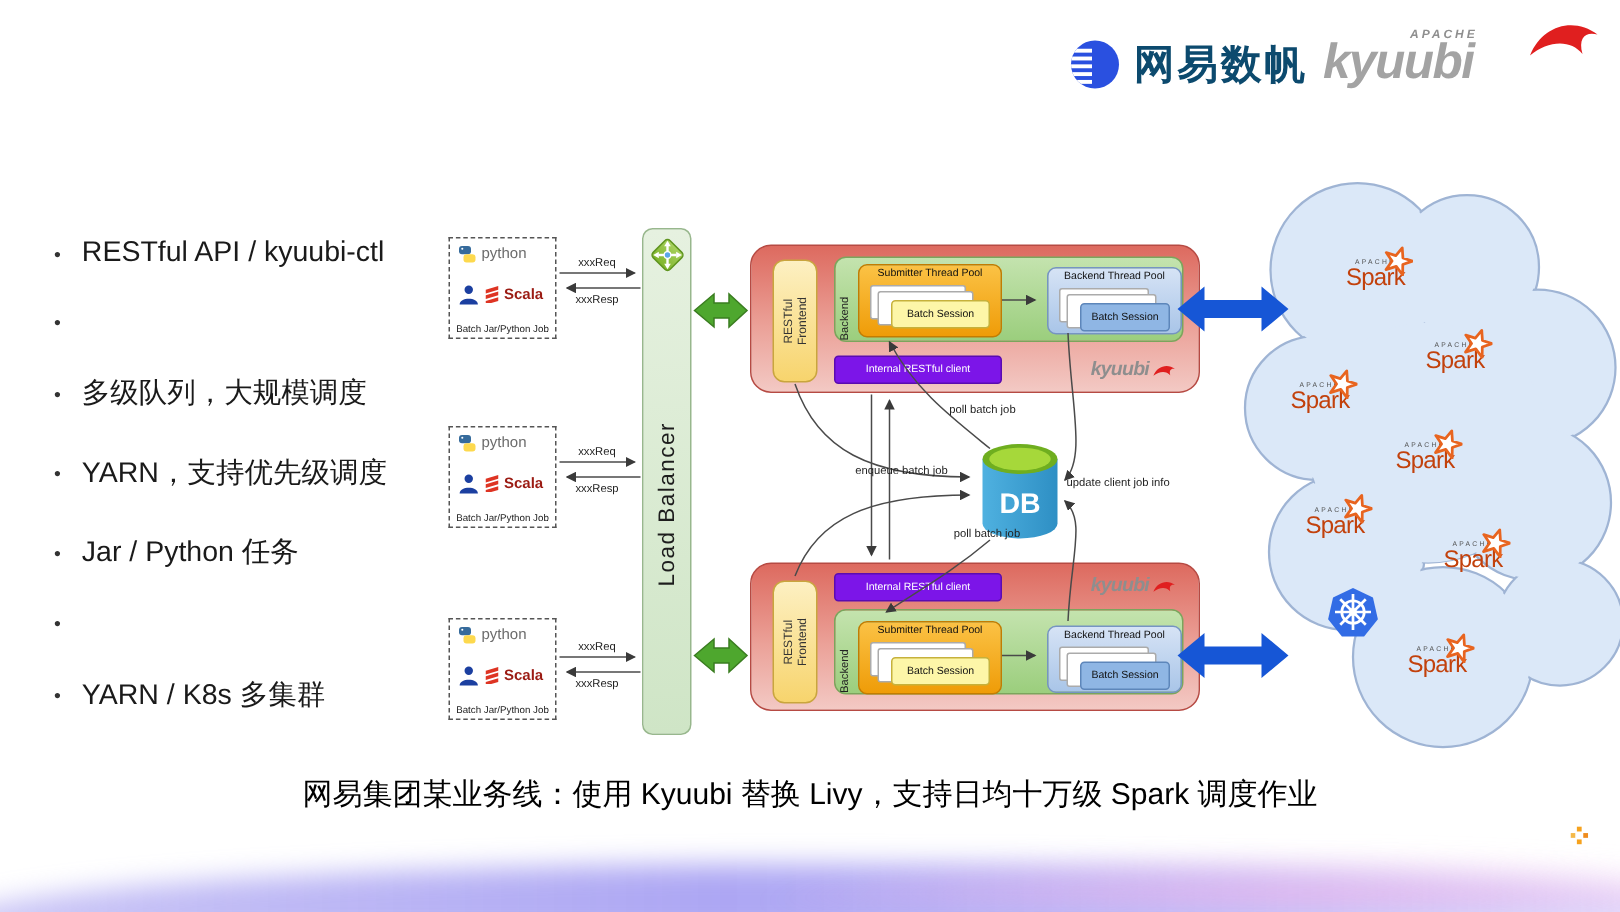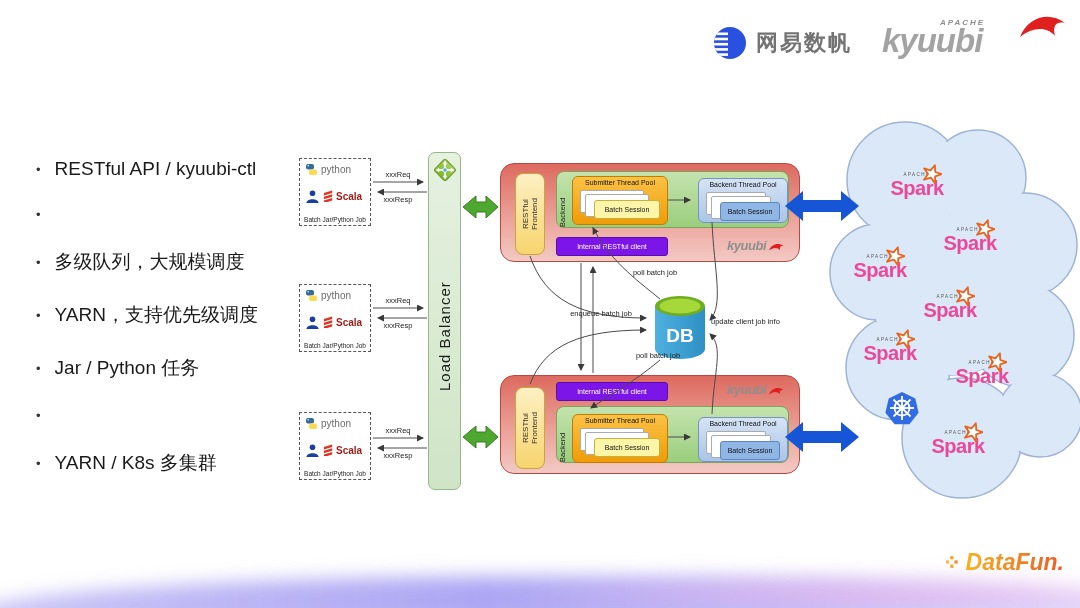--- a/index.html
+++ b/index.html
@@ -1,20 +1,20 @@
 <!DOCTYPE html>
 <html><head>
 <meta charset="utf-8">
 <style>
   html,body{margin:0;padding:0;background:#fff;}
   .slide{position:relative;width:1080px;height:608px;background:#fff;overflow:hidden;
          font-family:"Liberation Sans","DejaVu Sans",sans-serif;}
   
   .ne-logo{position:absolute;left:712px;top:25px;display:flex;align-items:center;gap:8px;}
-  .ne-text{font-size:22px;color:#737373;font-weight:600;letter-spacing:2px;}
+  .ne-text{font-size:27px;color:#0c4a6e;font-weight:600;letter-spacing:2px;}
   .ky-logo{position:absolute;left:882px;top:16px;width:190px;height:52px;}
   .ky-apache{position:absolute;left:58px;top:2px;font-size:8px;font-weight:700;font-style:italic;
              color:#8f8f8f;letter-spacing:2px;}
   .ky-name{position:absolute;left:0;top:6px;font-size:33px;font-weight:800;font-style:italic;
            color:#a3a3a3;letter-spacing:-1px;}
   .ky-bird{position:absolute;left:132px;top:-6px;}
   
   .title{position:absolute;left:84px;top:70px;font-size:42px;color:#0a0a0a;letter-spacing:0.5px;}
   .bullets{position:absolute;left:36px;top:158px;list-style:none;margin:0;padding:0;}
   .bullets li{display:flex;align-items:center;margin-bottom:27px;font-size:19px;color:#1a1a1a;}
@@ -57,21 +57,21 @@
   .session-y{background:#fdf6a8;border:1px solid #c6b13c;}
   .session-b{background:#8fb6e4;border:1px solid #5d86ba;}
   .purplebox{background:#7c15e8;border:1px solid #5a0cb0;border-radius:3px;color:#fff;font-size:7px;
              display:flex;align-items:center;justify-content:center;}
   .ky-small{display:flex;align-items:flex-end;gap:1px;z-index:3;}
   .ky-small span{font-size:13px;font-weight:800;font-style:italic;color:#8e8e8e;letter-spacing:-0.5px;}
   
   .spark-logo{position:absolute;width:62px;text-align:center;z-index:2;}
   .spark-star{position:absolute;top:-8px;right:6px;}
   .spark-apache{display:block;font-size:4.5px;letter-spacing:1.5px;color:#555;}
-  .spark-name{font-size:20px;font-weight:700;color:#ec4899;letter-spacing:-0.5px;}
+  .spark-name{font-size:16px;font-weight:400;color:#c2410c;letter-spacing:-0.5px;}
   
   .caption{position:absolute;left:0;right:0;top:516px;text-align:center;font-size:20px;color:#000;}
   .datafun{position:absolute;right:16px;top:549px;display:flex;align-items:center;gap:3px;z-index:5;}
   .df-text{font-size:23px;font-weight:700;font-style:italic;color:#f08a1d;
            background:linear-gradient(90deg,#f6b21d,#ee5a24);
            -webkit-background-clip:text;background-clip:text;-webkit-text-fill-color:transparent;}
   .wave-blue{position:absolute;bottom:-16px;left:-30px;width:1140px;height:48px;z-index:0;
     background:linear-gradient(90deg,rgba(140,130,235,.45),rgba(122,112,236,.62) 45%,rgba(150,135,240,.55) 75%,rgba(190,165,245,.4));
     border-radius:100% 100% 0 0 / 160% 90% 0 0;filter:blur(9px);}
   .wave-pink{position:absolute;bottom:4px;right:-40px;width:620px;height:40px;z-index:0;
@@ -445,26 +445,26 @@
       <polygon points="463,207 476,196 476,202 486,202 486,196 498,207 486,218 486,212 476,212 476,218"></polygon>
       <polygon points="463,437 476,426 476,432 486,432 486,426 498,437 486,448 486,442 476,442 476,448"></polygon>
     </g>
 
     <g fill="#1656d6">
       <polygon points="785,206 803,191 803,200 841,200 841,191 859,206 841,221 841,212 803,212 803,221"></polygon>
       <polygon points="785,437 803,422 803,431 841,431 841,422 859,437 841,452 841,443 803,443 803,452"></polygon>
     </g>
   </svg>
 
+  <div class="caption">网易集团某业务线：使用 Kyuubi 替换 Livy，支持日均十万级 Spark 调度作业</div>
 
   <div class="datafun">
     <svg width="17" height="17" viewBox="0 0 16 16">
       <rect x="0" y="6" width="3" height="3" fill="#f4b94a"></rect>
         <rect x="4" y="2" width="3" height="3" fill="#f6a21d"></rect>
       <rect x="4" y="10" width="3" height="3" fill="#f6a21d"></rect>
         <rect x="8" y="6" width="3" height="3" fill="#ef8c1e"></rect>
     </svg>
-    <span class="df-text">DataFun.</span>
   </div>
   <div class="wave-blue"></div>
   <div class="wave-pink"></div>
 
 </div>
 
 </body></html>

